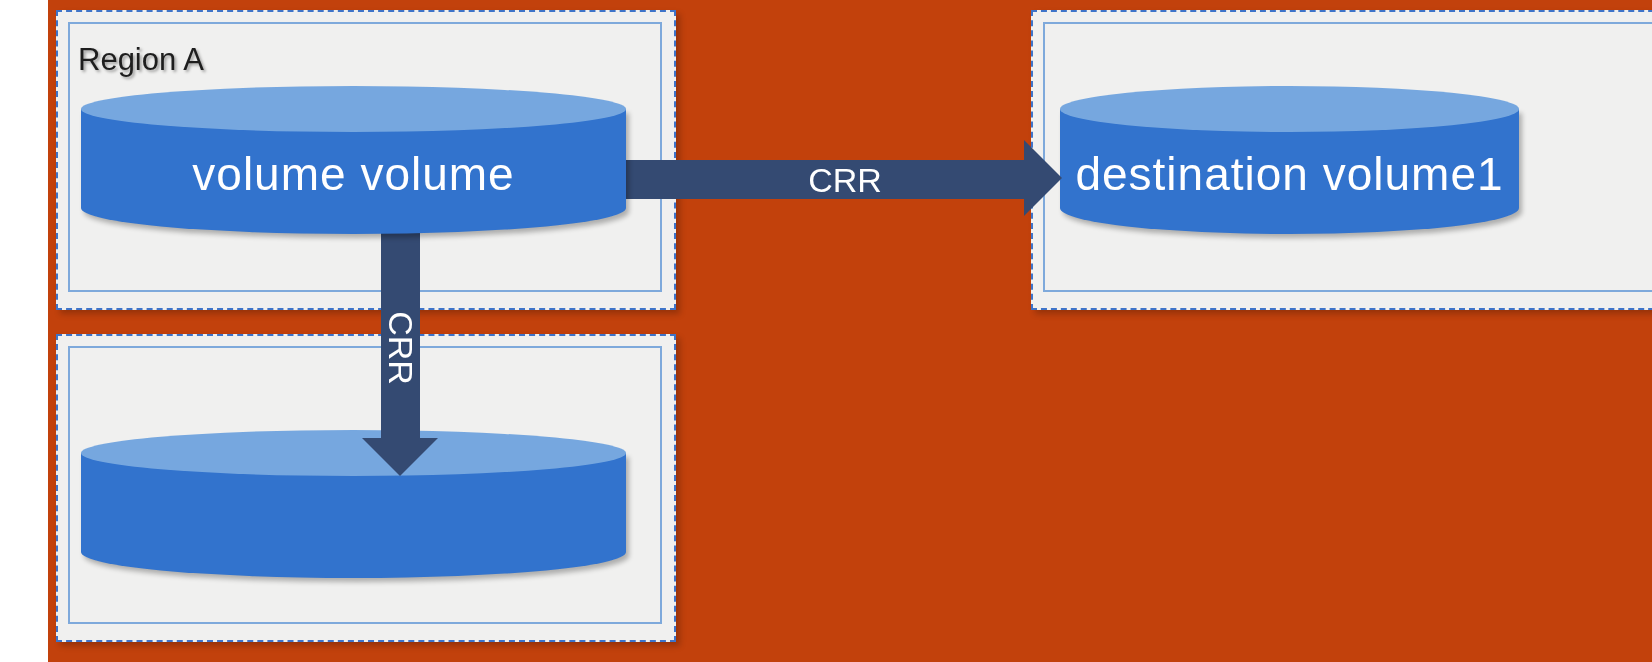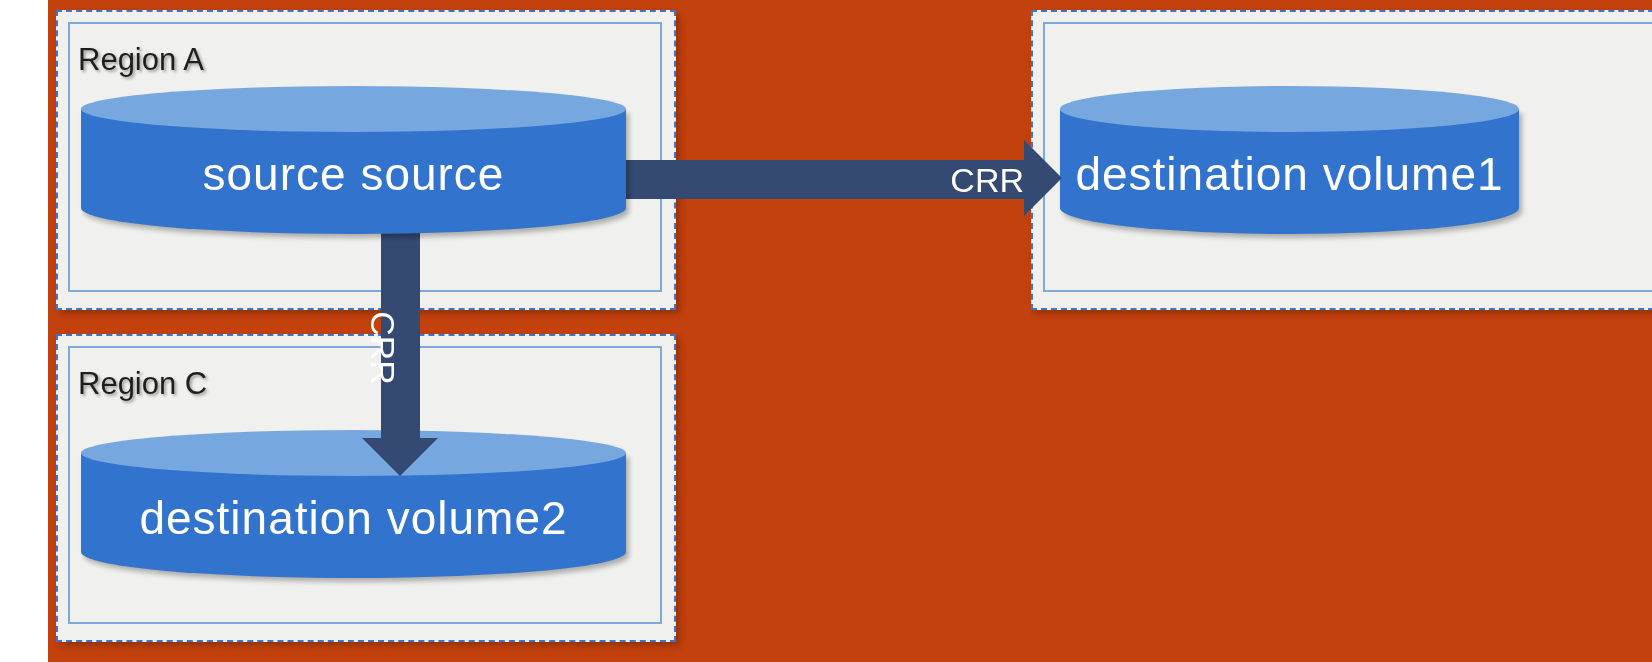--- a/index.html
+++ b/index.html
@@ -73,21 +73,21 @@
     white-space: nowrap;
   }
 
   
   .arrow-shaft {
     position: absolute;
     background: var(--arrow, #344a72);
     z-index: 20;
     display: flex;
     align-items: center;
-    justify-content: flex-end;
+    justify-content: center;
     box-sizing: border-box;
   }
   #arrow-right-shaft { left: 570px; top: 160px; width: 406px; height: 39px; padding-left: 48px; }
   #arrow-down-shaft  { left: 333px; top: 212px; width: 39px;  height: 226px; padding-top: 46px; }
 
   .arrow-label {
     font-size: 34px;
     line-height: 1;
     color: #ffffff;
     white-space: nowrap;
@@ -122,44 +122,42 @@
     <div class="region-inner"></div>
     <div class="region-label">Region A</div>
   </div>
 
   <div class="region" id="region-b">
     <div class="region-inner"></div>
   </div>
 
   <div class="region" id="region-c">
     <div class="region-inner"></div>
-    <div class="region-label">Region C</div>
   </div>
 
   <div class="arrow-shaft" id="arrow-right-shaft">
     <span class="arrow-label">CRR</span>
   </div>
   <div class="arrow-head-right"></div>
 
   <div class="arrow-shaft" id="arrow-down-shaft">
     <span class="arrow-label rotated">CRR</span>
   </div>
   <div class="arrow-head-down"></div>
 
   <div class="cylinder" id="cyl-source">
     <div class="cyl-body"></div>
     <div class="cyl-top"></div>
-    <div class="cyl-label">source source</div>
+    <div class="cyl-label">volume volume</div>
   </div>
 
   <div class="cylinder" id="cyl-dest1">
     <div class="cyl-body"></div>
     <div class="cyl-top"></div>
     <div class="cyl-label">destination volume1</div>
   </div>
 
   <div class="cylinder" id="cyl-dest2">
     <div class="cyl-body"></div>
     <div class="cyl-top"></div>
-    <div class="cyl-label">destination volume2</div>
   </div>
 
 </div>
 
 </body></html>

